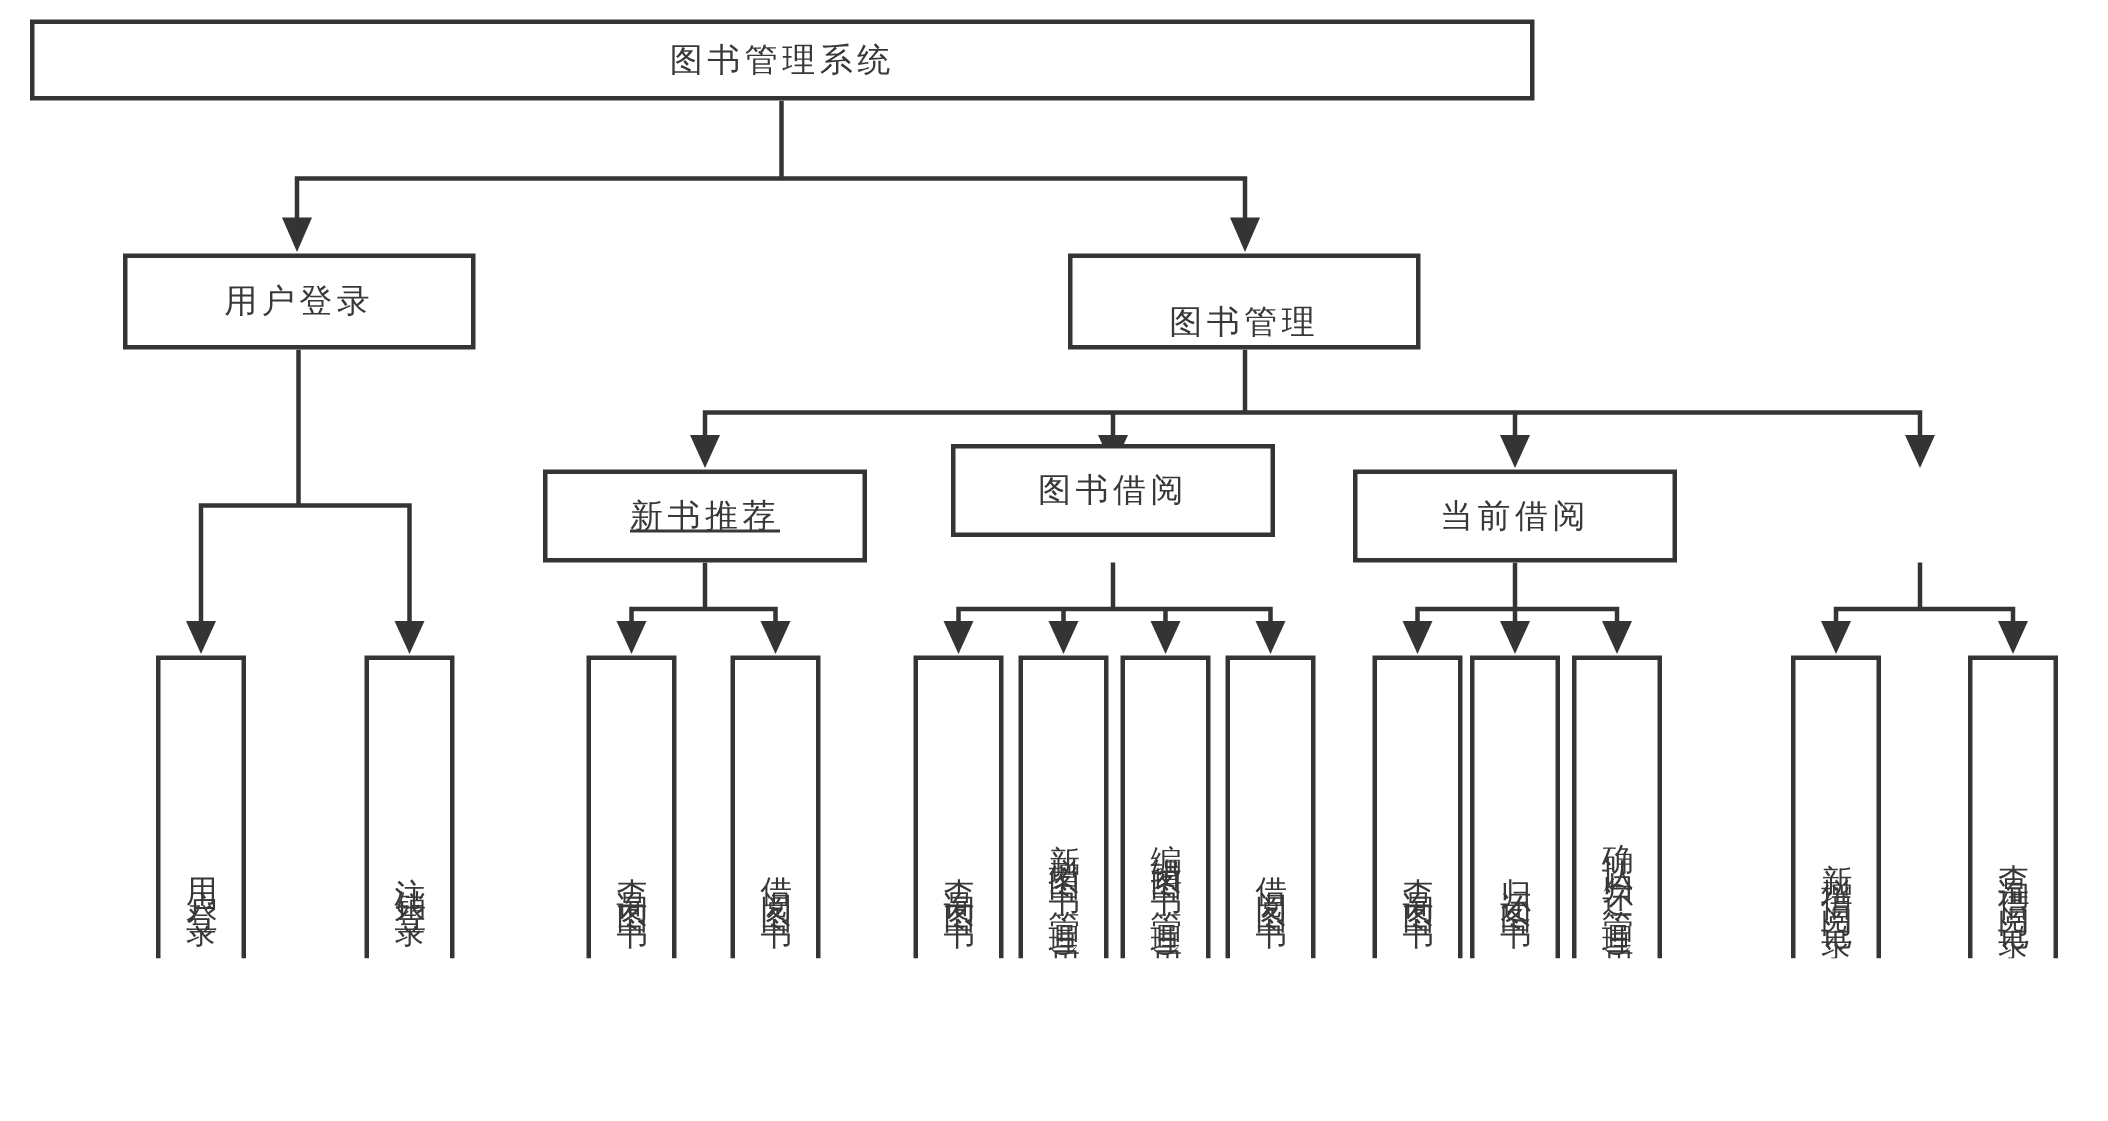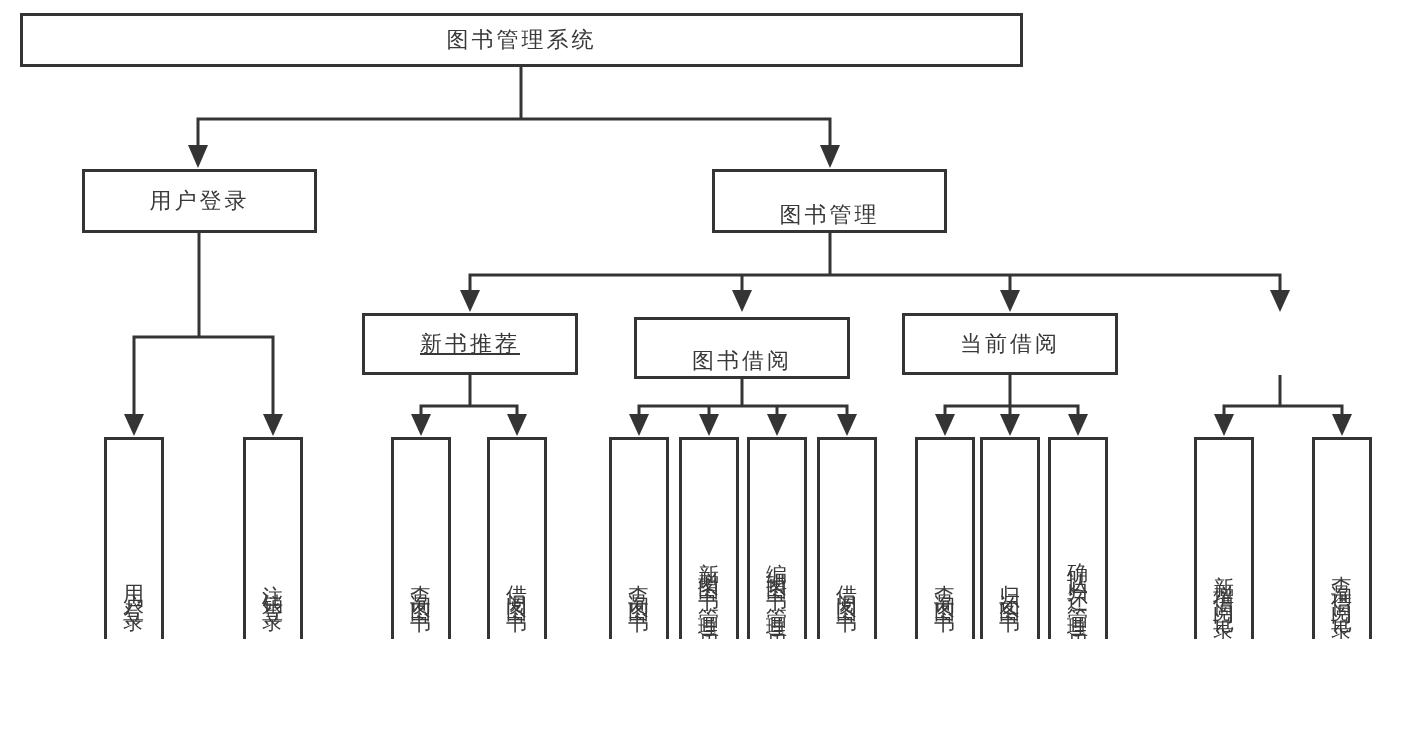--- a/index.html
+++ b/index.html
@@ -117,21 +117,21 @@
   <div class="box hbox" style="left:82px; top:169px; width:235px; height:64px;">
     <span>用户登录</span>
   </div>
   <div class="box hbox" style="left:712px; top:169px; width:235px; height:64px;align-items:flex-end;">
     <span>图书管理</span>
   </div>
 
   <div class="box hbox" style="left:362px; top:313px; width:216px; height:62px;text-decoration:underline;">
     <span>新书推荐</span>
   </div>
-  <div class="box hbox" style="left:634px; top:317px; width:216px; height:62px;align-items:flex-end;">
+  <div class="box hbox" style="left:634px; top:296px; width:216px; height:62px;">
     <span>图书借阅</span>
   </div>
   <div class="box hbox" style="left:902px; top:313px; width:216px; height:62px;">
     <span>当前借阅</span>
   </div>
 
   <div class="box" style="left:104px; top:437px; width:60px; height:298px;">
     <span class="vt">用户登录</span>
   </div>
   <div class="box" style="left:243px; top:437px; width:60px; height:298px;">

